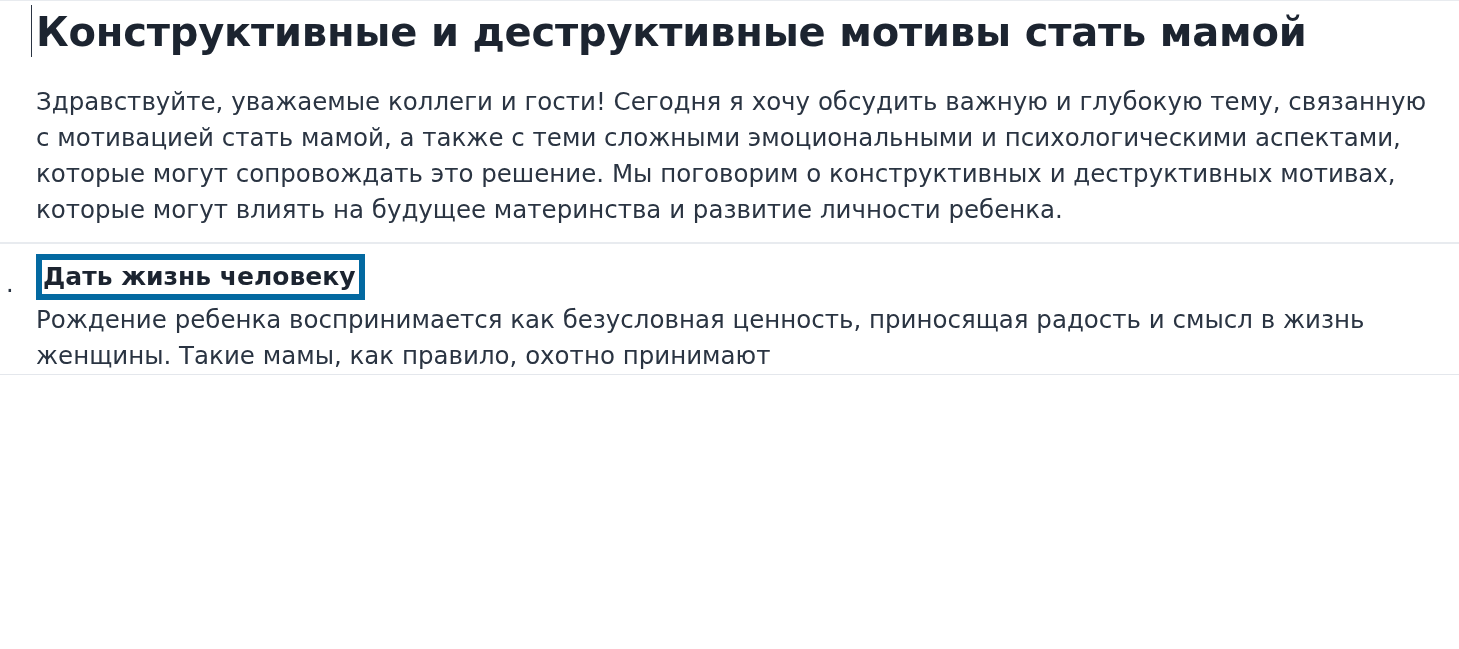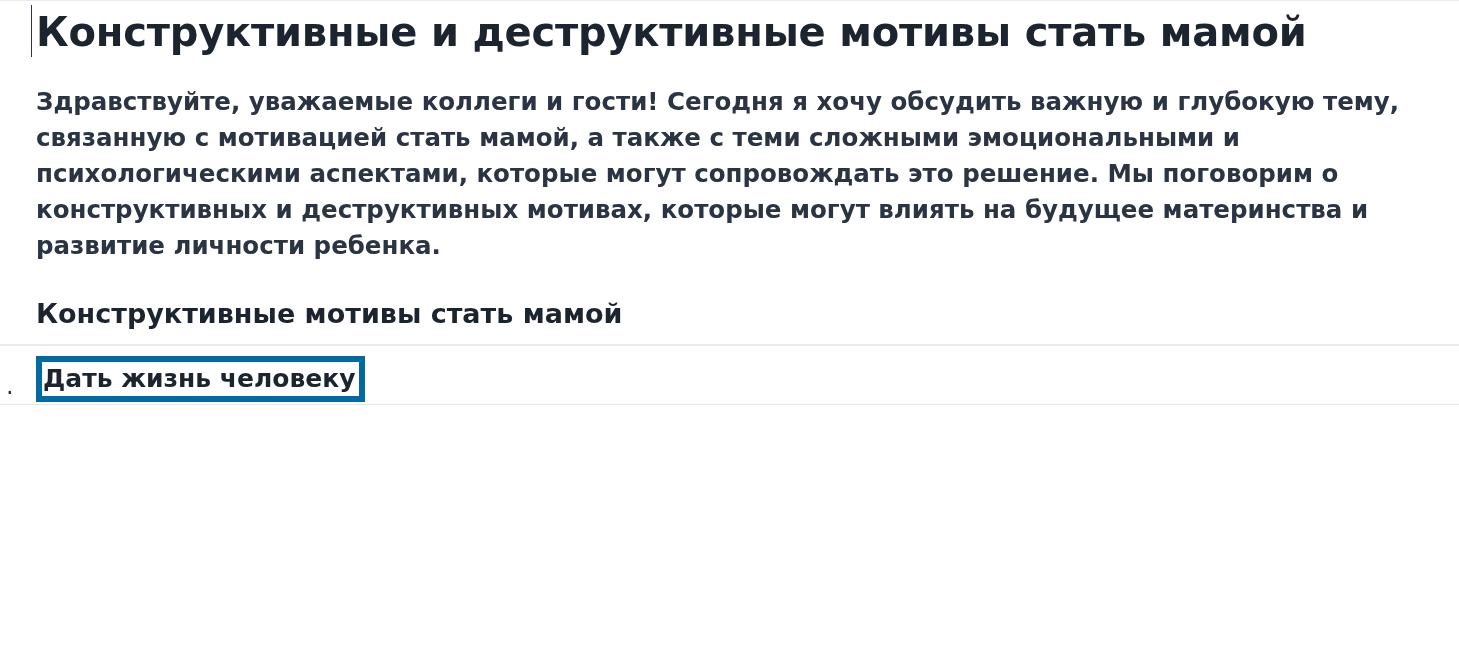--- a/index.html
+++ b/index.html
@@ -60,21 +60,20 @@
     height: 52px;
     background: #2b3442;
   }
 
   p.intro {
     font-size: 24.5px;
     line-height: 1.47;
     margin: 28px 0 0 0;
     color: #2a3442;
     max-width: 1400px;
-    font-weight: bold;
   }
 
   h2.section-title {
     font-size: 27px;
     line-height: 1.2;
     font-weight: bold;
     margin: 34px 0 0 0;
     color: #1c2430;
   }
 
@@ -120,26 +119,26 @@
 </style>
 </head>
 <body>
 
 <div class="page">
 
   <div class="block block-main">
     <div class="inner">
       <h1 class="doc-title">Конструктивные и деструктивные мотивы стать мамой</h1>
       <p class="intro">Здравствуйте, уважаемые коллеги и гости! Сегодня я хочу обсудить важную и глубокую тему, связанную с мотивацией стать мамой, а также с теми сложными эмоциональными и психологическими аспектами, которые могут сопровождать это решение. Мы поговорим о конструктивных и деструктивных мотивах, которые могут влиять на будущее материнства и развитие личности ребенка.</p>
-      <h2 class="section-title">Конструктивные мотивы стать мамой</h2>
     </div>
   </div>
 
   <div class="block block-list">
     <ul class="list">
       <li class="list-item">
         <span class="list-marker">.</span>
         <div class="item-heading">Дать жизнь человеку</div>
+        <p class="item-body">Рождение ребенка воспринимается как безусловная ценность, приносящая радость и смысл в жизнь женщины. Такие мамы, как правило, охотно принимают</p>
       </li>
     </ul>
   </div>
 
 </div>
 
 </body></html>

